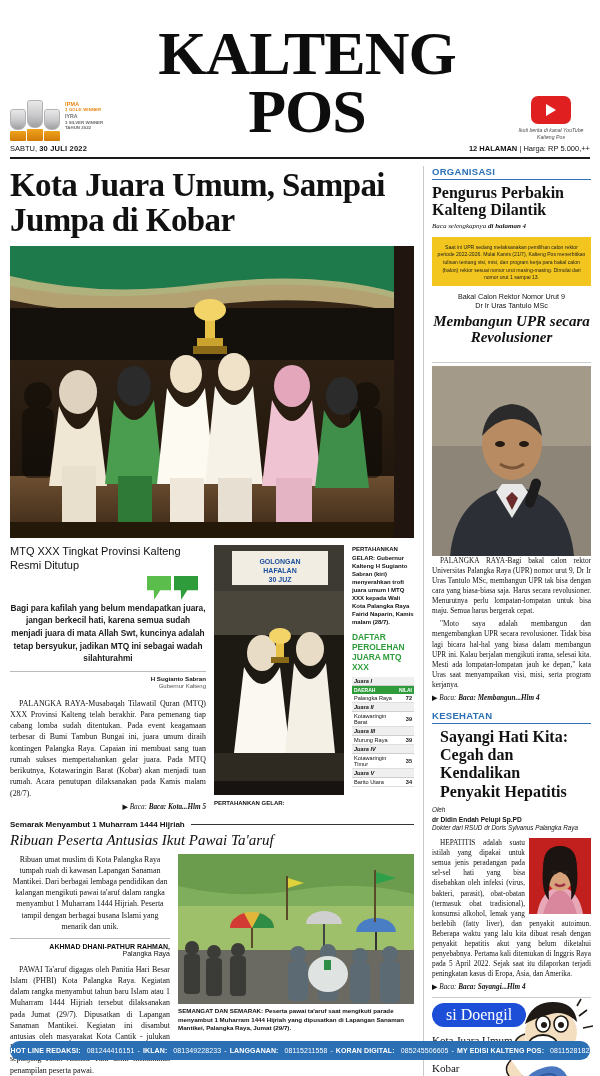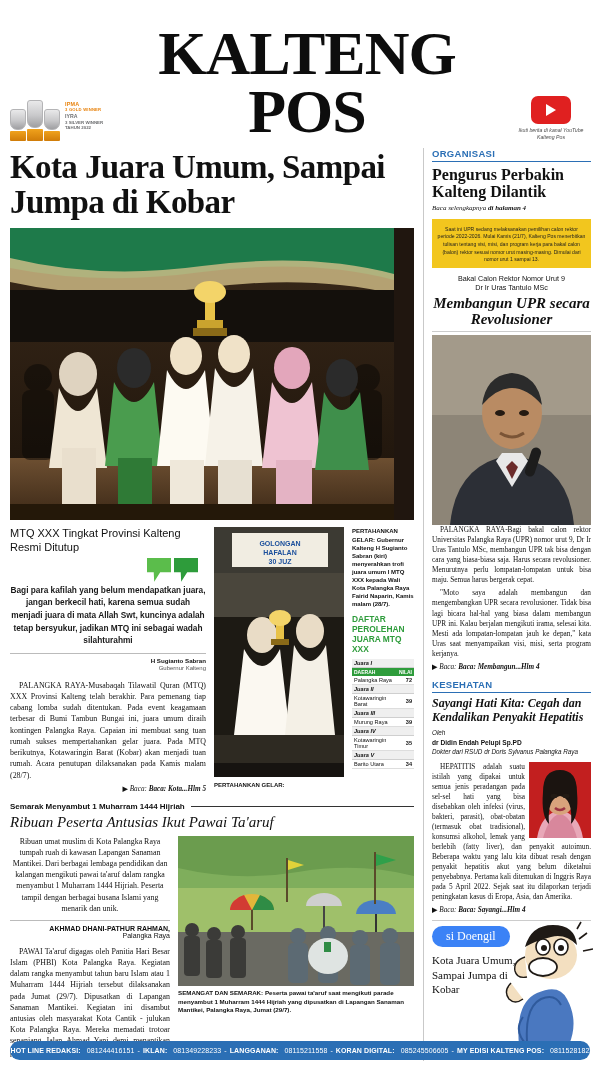--- a/index.html
+++ b/index.html
@@ -98,37 +98,37 @@
   .r-head{font-family:"Liberation Serif",serif;font-weight:bold;font-size:16px;line-height:1.1;margin:0 0 3px;}
   .r-baca{font-family:"Liberation Serif",serif;font-style:italic;font-size:7px;margin-bottom:7px;}
 
   .pilrek{background:#f2c61e;padding:4px 5px;text-align:center;}
   .pilrek-top{display:flex;align-items:center;justify-content:center;gap:5px;}
   .upr-logo{width:26px;height:26px;border-radius:50%;background:#2e7d32;border:1.5px solid #1f5b24;position:relative;overflow:hidden;}
   .upr-logo:after{content:"";position:absolute;left:50%;top:5px;transform:translateX(-50%);width:4px;height:14px;background:#f2c61e;border-radius:2px;}
   .pilrek-t{font-weight:bold;font-size:12px;color:#1a1a1a;letter-spacing:.2px;}
   .pilrek-body{font-size:5.1px;line-height:1.5;color:#1d1d1d;text-align:center;margin-top:3px;}
 
-  .cand{text-align:center;border-bottom:1px solid #ccc;padding:6px 0 4px;}
+  .cand{text-align:center;border-bottom:1px solid #ccc;padding:6px 0 17px;}
   .cand-name{font-size:7.2px;line-height:1.3;}
   .cand-title{font-family:"Liberation Serif",serif;font-style:italic;font-weight:bold;font-size:15px;line-height:1.08;margin-top:2px;}
   .cand-photo{width:100%;height:190px;background:#6d6255;overflow:hidden;position:relative;margin-top:3px;}
 
   .r-body{font-family:"Liberation Serif",serif;font-size:7.3px;line-height:1.38;text-align:justify;}
   .r-body p{margin:0 0 3px;text-indent:8px;}
 
-  .kes-head{font-family:"Liberation Serif",serif;font-weight:bold;font-size:12px;line-height:1.14;margin:0 0 5px;font-style:italic;}
+  .kes-head{font-family:"Liberation Serif",serif;font-weight:bold;font-size:16px;line-height:1.14;margin:0 8px 5px;}
   .kes-by{font-size:6.3px;line-height:1.4;margin-bottom:5px;}
   .kes-by .it{font-style:italic;}
   .kes-by b{font-size:6.6px;}
 
   .doc-photo{float:right;width:62px;height:76px;background:#c21f1f;margin:0 0 3px 4px;position:relative;overflow:hidden;}
 
   .doengil{margin-top:6px;border-top:1px solid #ccc;padding-top:5px;position:relative;height:130px;}
-  .dg-badge{display:inline-block;background:#3b82f6;color:#fff;font-family:"Liberation Serif",serif;font-size:12px;padding:3px 14px;border-radius:14px;position:relative;}
+  .dg-badge{display:inline-block;background:#1d4ed8;color:#fff;font-family:"Liberation Serif",serif;font-size:16px;padding:3px 14px;border-radius:14px;position:relative;}
   .dg-text{font-family:"Liberation Serif",serif;font-size:11px;line-height:1.28;margin-top:6px;width:86px;}
   .dg-toon{position:absolute;right:-2px;top:0;width:92px;height:124px;}
 
   
   .footer{position:absolute;left:10px;right:10px;bottom:16px;background:#2b6fb5;color:#fff;border-radius:11px;height:19px;display:flex;align-items:center;justify-content:center;font-size:7px;letter-spacing:.1px;white-space:nowrap;}
   .footer b{font-weight:bold;}
   .footer .sp{padding:0 3px;}
 </style>
 </head>
 <body>
@@ -165,20 +165,31 @@
       <h1>KALTENG POS</h1>
     </div>
 
     <div class="yt">
       <div class="yt-btn"></div>
       <div class="yt-cap">Ikuti berita di kanal YouTube Kalteng Pos</div>
     </div>
   </div>
 
 
+  <div class="dateline">
+    <div class="left">
+      <span>SABTU,</span>
+      <b>30 JULI 2022</b>
+    </div>
+    <div class="right">
+      <b>12 HALAMAN</b>
+      <span class="sp">|</span>
+      <span>Harga: RP 5.000,++</span>
+    </div>
+  </div>
 
   <div class="cols">
 
     <div class="colL">
 
       <div class="lead-head">Kota Juara Umum, Sampai Jumpa di Kobar</div>
 
       <div class="lead-photo">
         <svg width="384" height="292" viewBox="0 0 384 292" preserveAspectRatio="none">
           <defs>

